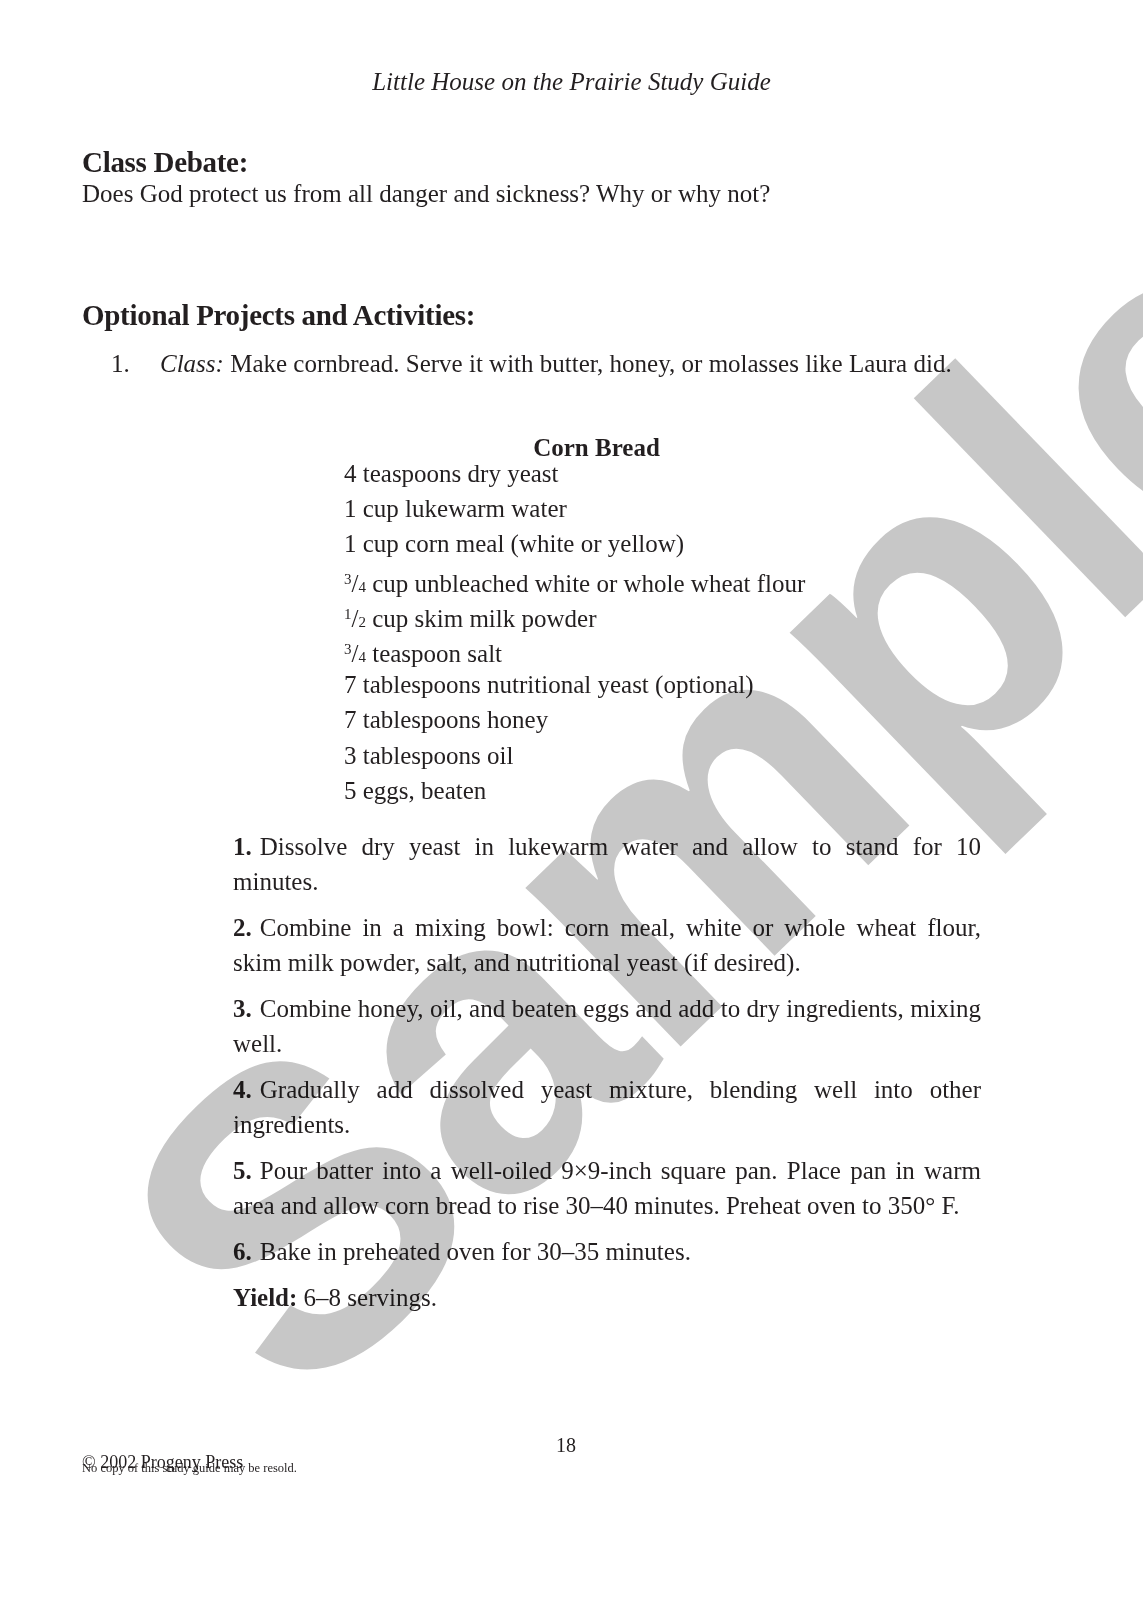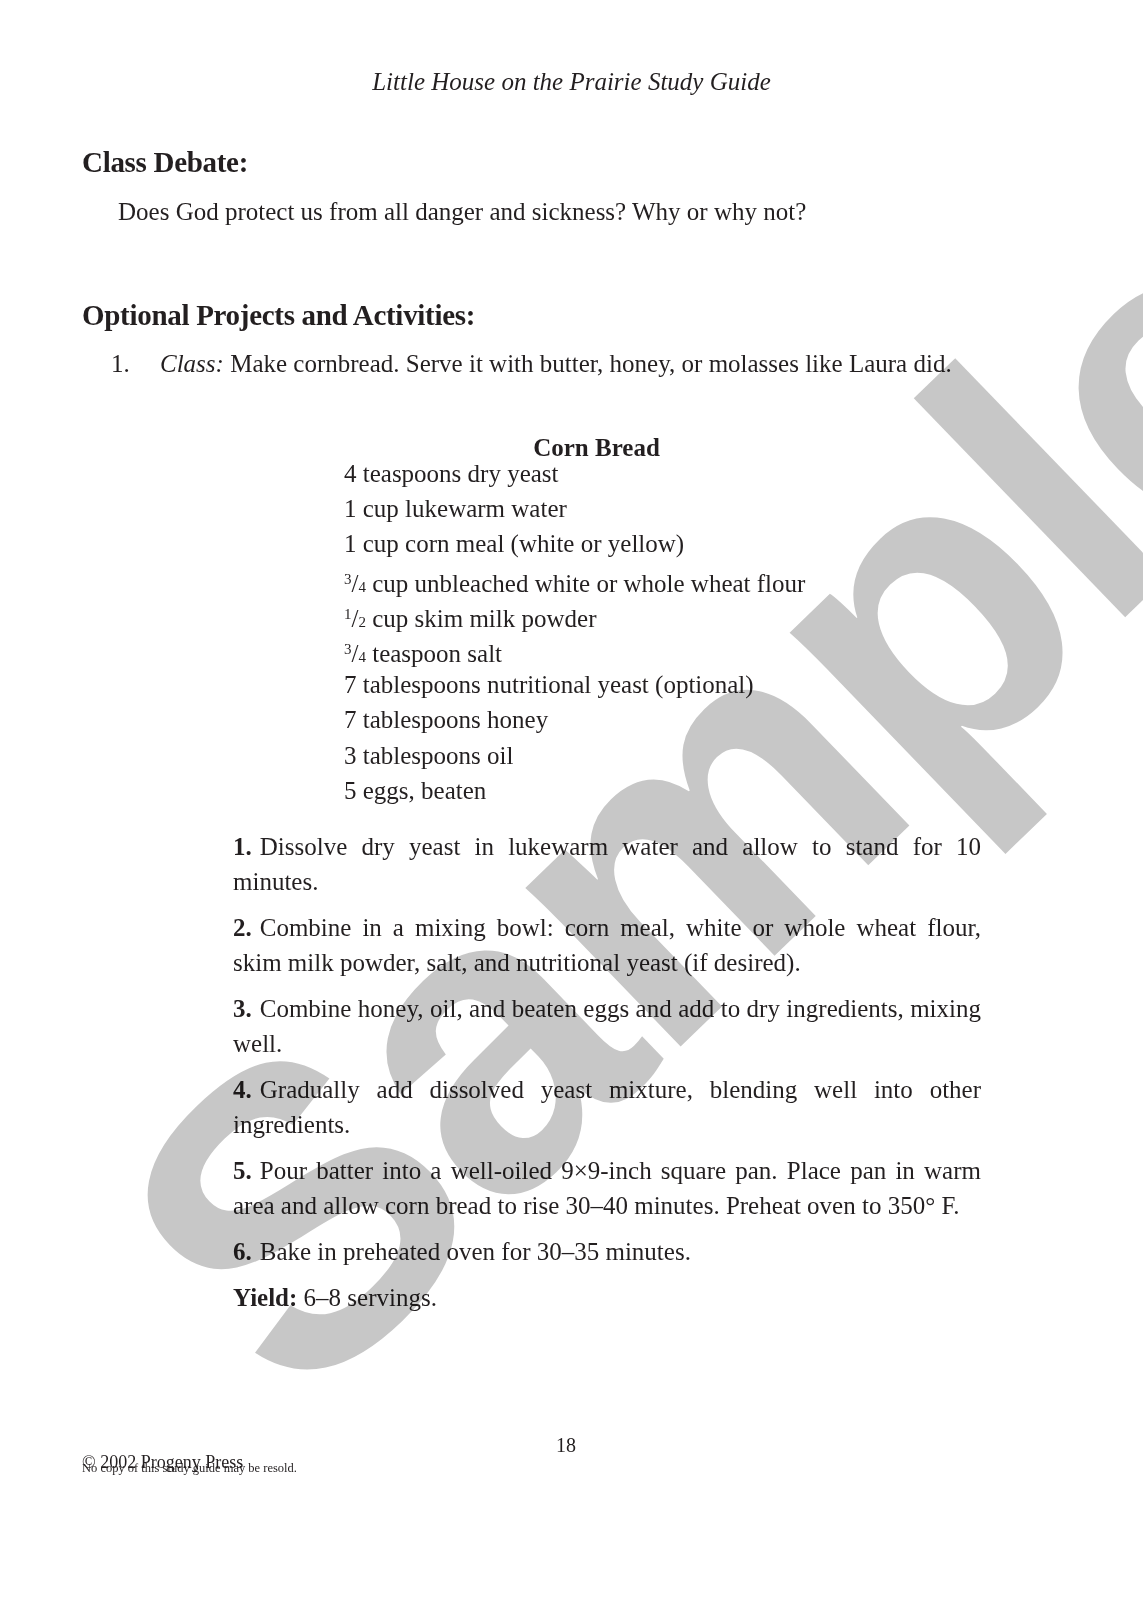--- a/index.html
+++ b/index.html
@@ -49,21 +49,21 @@
     .wm-wrap { position: absolute; left: 52px; top: 1160px; }
   </style>
 </head>
 <body>
 
 <div class="page">
 
   <div class="running-header">Little House on the Prairie Study Guide</div>
 
   <div class="h2" style="top:146px;">Class Debate:</div>
-  <div class="para" style="top:198px;margin-left:36px;">Does God protect us from all danger and sickness? Why or why not?</div>
+  <div class="para" style="top:180px;">Does God protect us from all danger and sickness? Why or why not?</div>
 
   <div class="h2" style="top:299px;">Optional Projects and Activities:</div>
 
   <div class="list-num" style="top:350px;">1.</div>
   <div class="list-text" style="top:350px;"><em>Class:</em><span> Make cornbread. Serve it with butter, honey, or molasses like Laura did.</span></div>
 
   <div class="recipe-title">Corn Bread</div>
 
   <div class="ingredients">
     <div class="ingredient"><span>4 teaspoons dry yeast</span></div>

